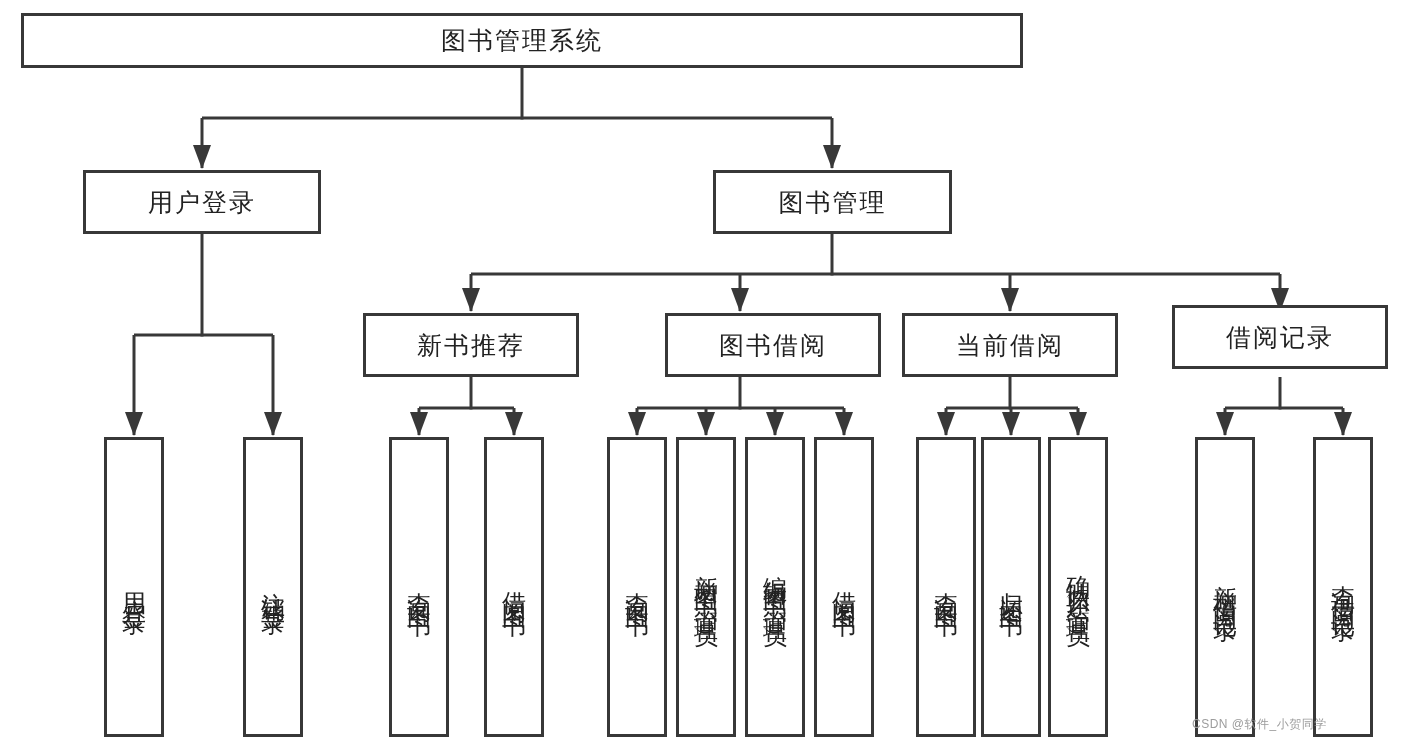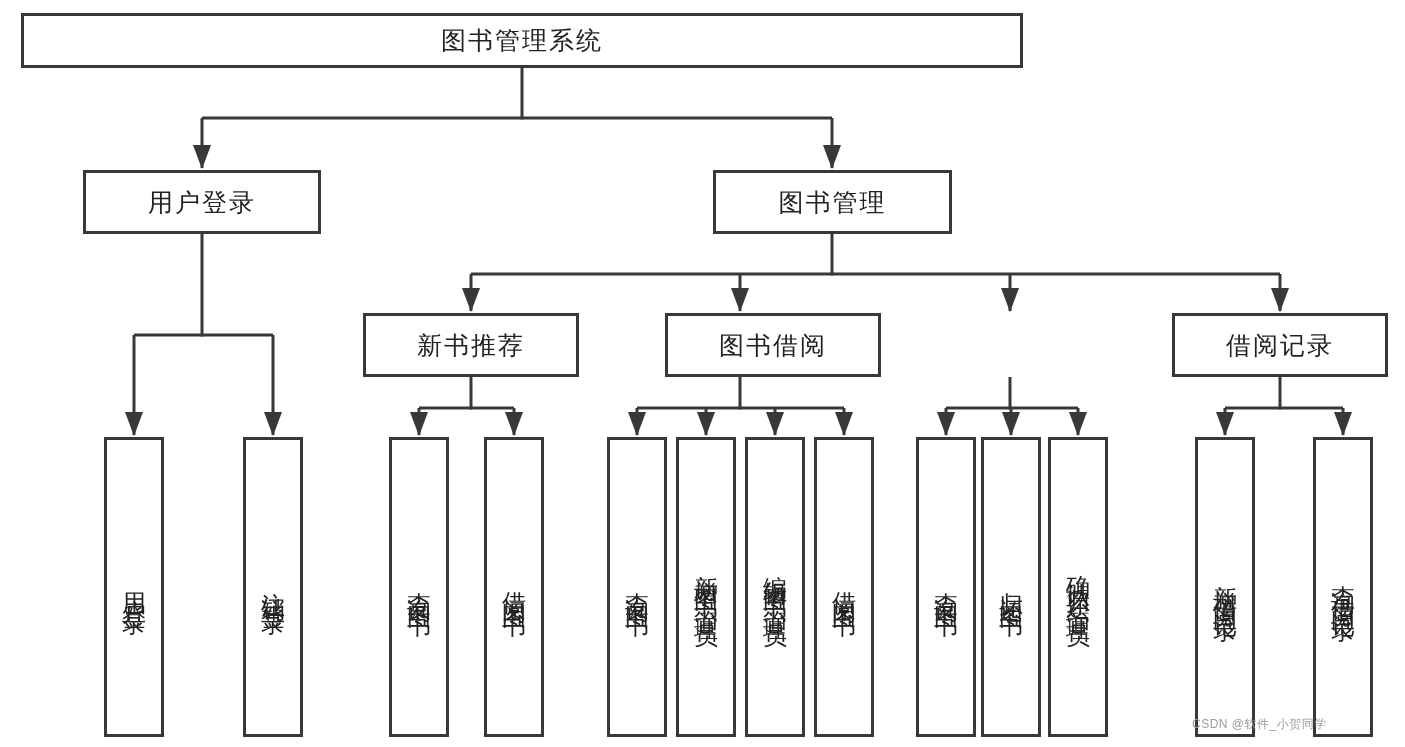--- a/index.html
+++ b/index.html
@@ -127,21 +127,24 @@
   <div class="node" style="left:713px;top:170px;width:239px;height:64px;">
     <span class="hlabel">图书管理</span>
   </div>
 
   <div class="node" style="left:363px;top:313px;width:216px;height:64px;">
     <span class="hlabel">新书推荐</span>
   </div>
   <div class="node" style="left:632px;top:313px;width:216px;height:64px;margin-left:33px;">
     <span class="hlabel">图书借阅</span>
   </div>
-  <div class="node" style="left:1172px;top:313px;width:216px;height:64px;">
+  <div class="node" style="left:902px;top:313px;width:216px;height:64px;">
+    <span class="hlabel">当前借阅</span>
+  </div>
+  <div class="node" style="left:1172px;top:305px;width:216px;height:64px;">
     <span class="hlabel">借阅记录</span>
   </div>
 
   <div class="node leaf" style="left:104px;">
     <span class="vlabel">用户登录</span>
   </div>
   <div class="node leaf" style="left:243px;">
     <span class="vlabel">注销登录</span>
   </div>
 

